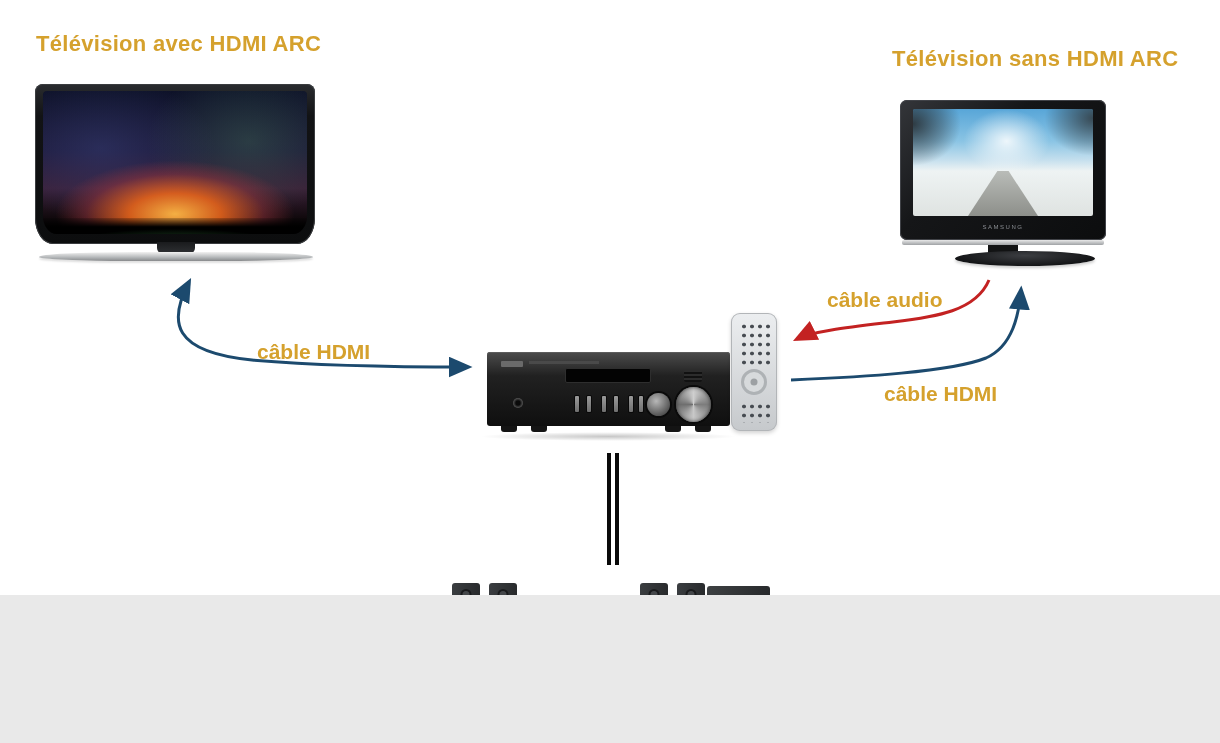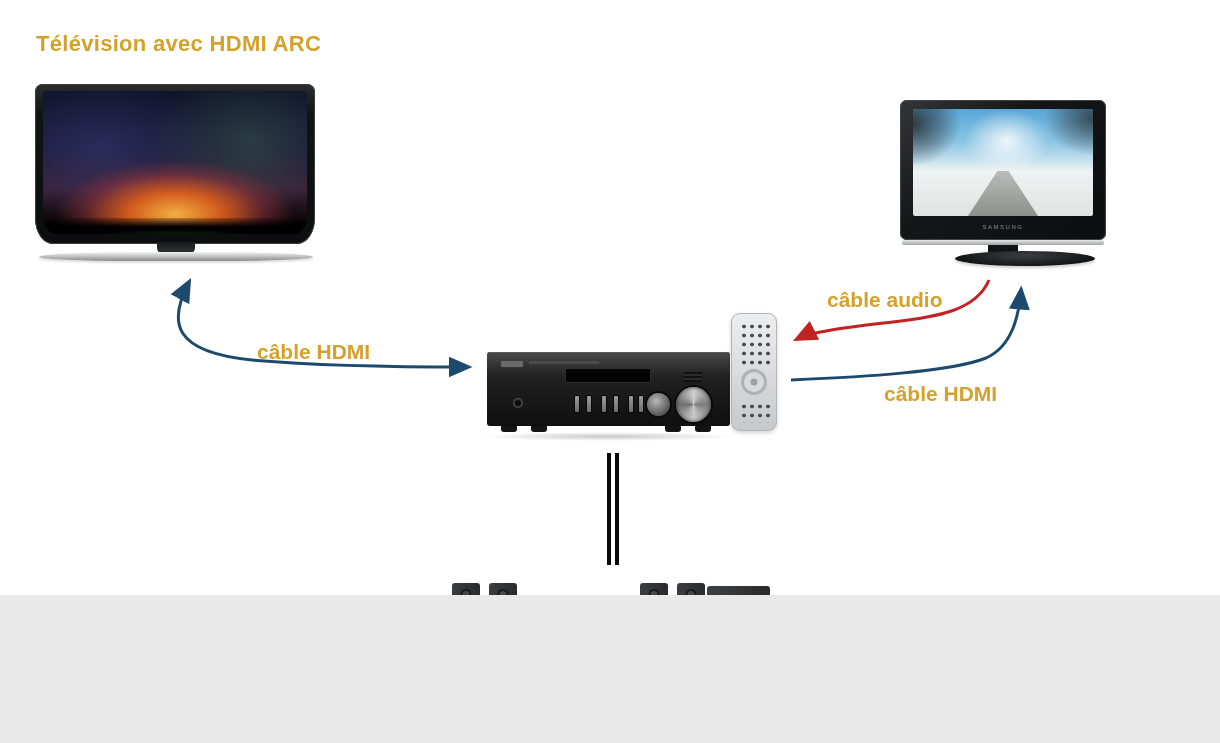--- a/index.html
+++ b/index.html
@@ -98,20 +98,21 @@
 
   .wbox{position:absolute;left:778px;top:673px;width:43px;height:22px;background:linear-gradient(180deg,#36383a,#1e1f21);border-radius:3px 3px 2px 2px;}
   .wbox .slit{position:absolute;left:6px;top:5px;width:20px;height:2px;background:#0c0d0e;}
 </style>
 </head>
 <body>
 
 <div class="canvas">
 
   <div class="title title-left">Télévision avec HDMI ARC</div>
+  <div class="title title-right">Télévision sans HDMI ARC</div>
 
   <div class="tv-left">
     <div class="bezel">
       <div class="screen">
         <div class="silhouette"></div>
       </div>
     </div>
     <div class="neck"></div>
     <div class="stand"></div>
   </div>

